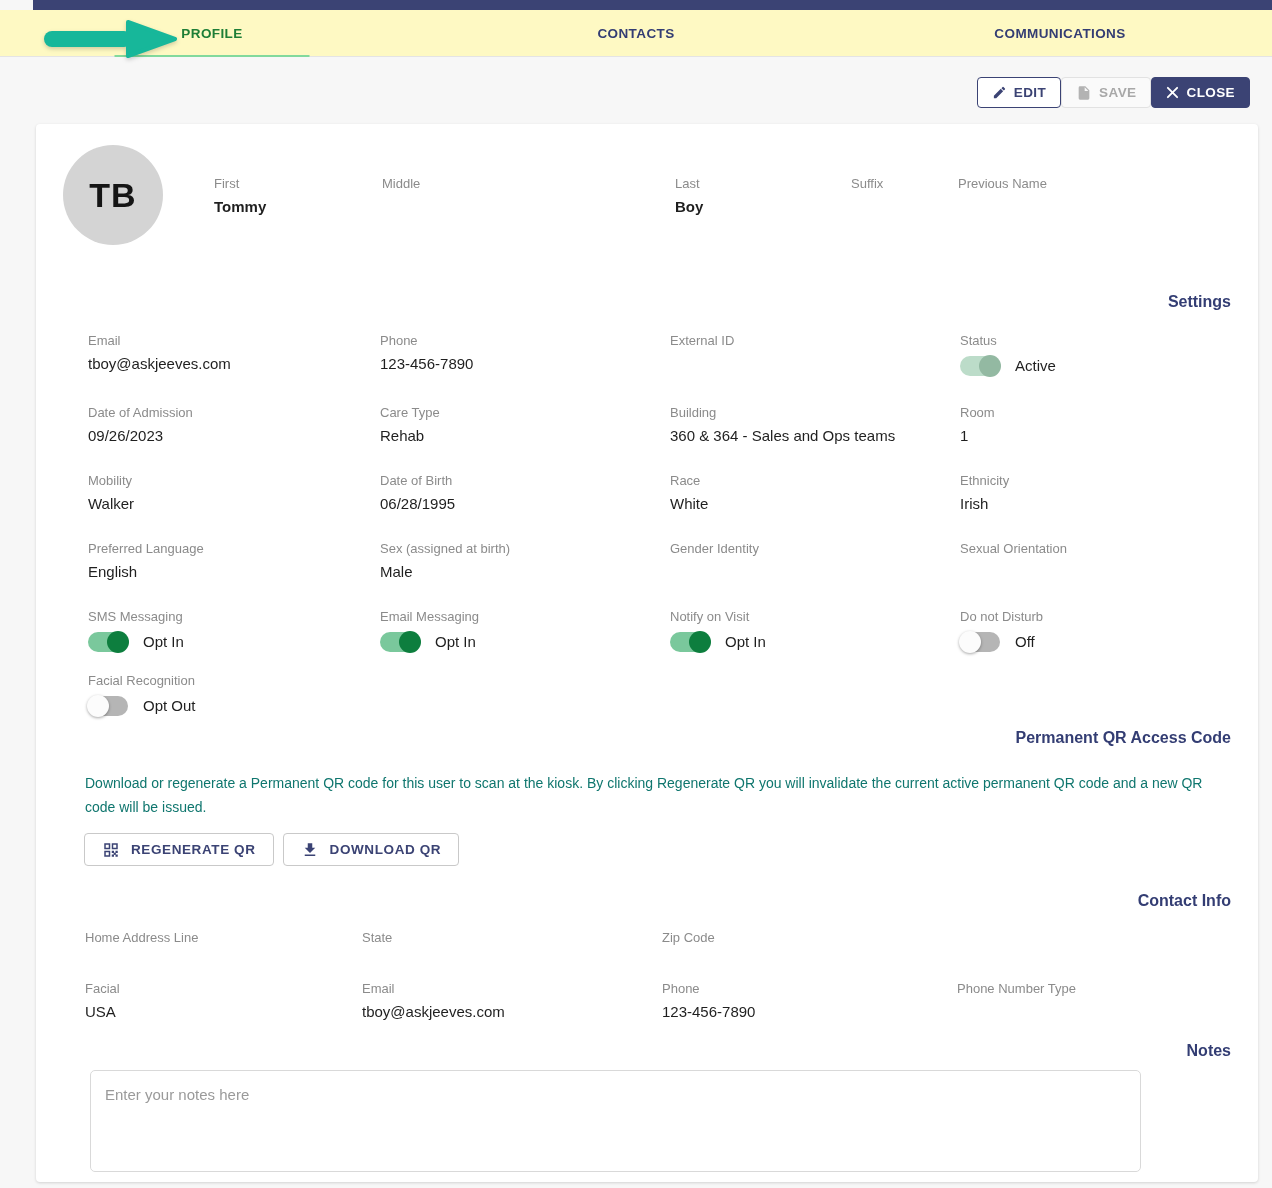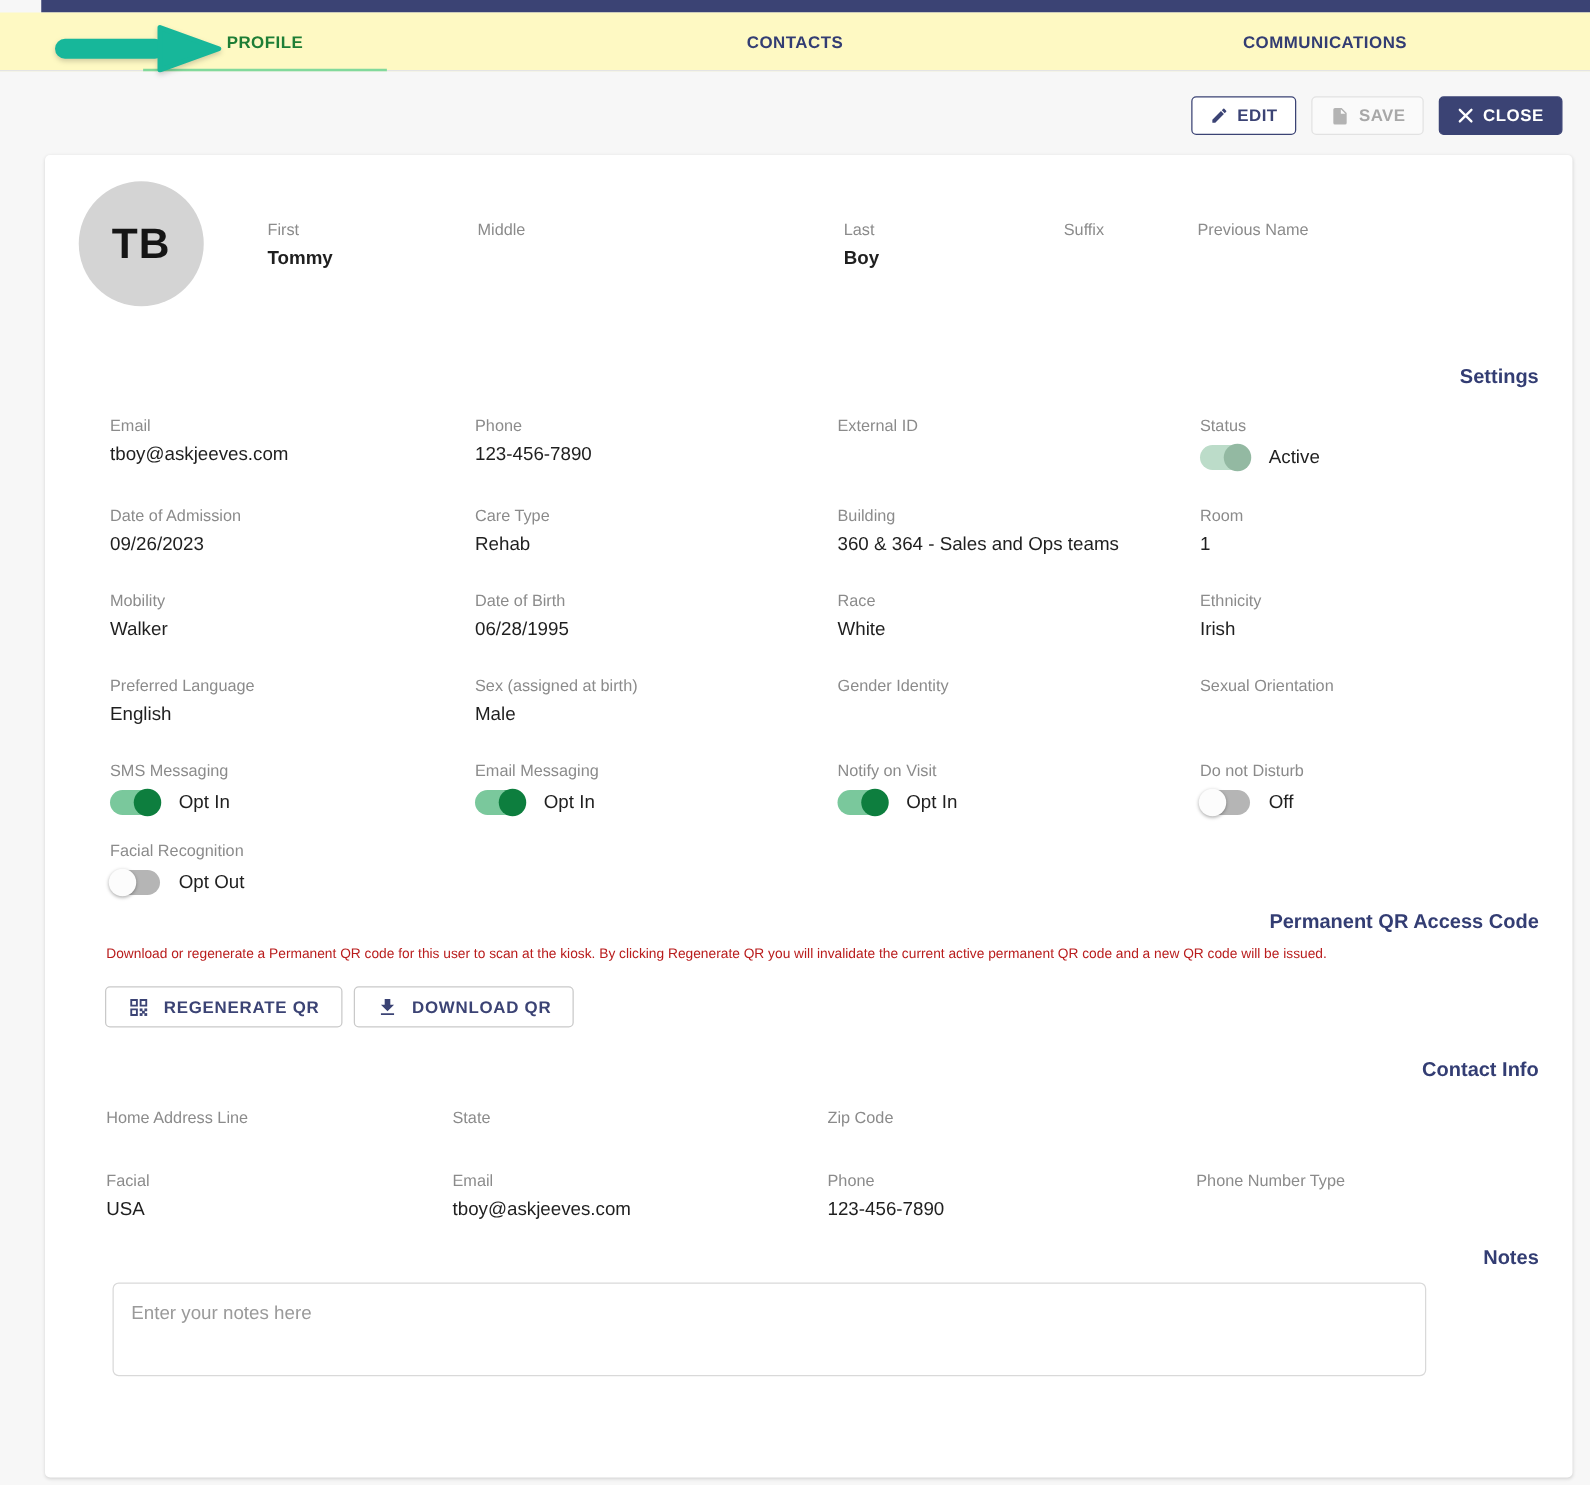--- a/index.html
+++ b/index.html
@@ -14,21 +14,21 @@
   
   .tabbar { height:47px; background:#fef9c3; border-bottom:1px solid #e4e4e4; display:flex; position:relative; }
   .tab { flex:1; display:flex; align-items:center; justify-content:center; position:relative; cursor:pointer; }
   .tab-label { font-size:13.5px; font-weight:bold; letter-spacing:.4px; color:#333d73; }
   .tab.active .tab-label { color:#1e7e36; }
   .tab-underline { display:none; }
   .tab.active .tab-underline { display:block; position:absolute; bottom:-1px; left:50%; transform:translateX(-50%); width:195px; height:2px; background:#82d99c; }
   .annotation-arrow { position:absolute; left:42px; top:9px; z-index:5; filter:drop-shadow(0 2px 2px rgba(0,0,0,.18)); }
 
   
-  .toolbar { display:flex; justify-content:flex-end; gap:12px; padding:20px 22px 16px 0; }
+  .toolbar { display:flex; justify-content:flex-end; padding:20px 22px 16px 0; }
   .btn { height:31px; display:inline-flex; align-items:center; gap:7px; padding:0 14px; border-radius:4px;
          font-size:13.5px; font-weight:bold; letter-spacing:.4px; cursor:pointer; }
   .btn-edit  { background:#fff; border:1px solid #3b4374; color:#3b4374; }
   .btn-save  { background:#fafafa; border:1px solid #e2e2e2; color:#a8a8a8; cursor:default; }
   .btn-close { background:#3b4374; border:1px solid #3b4374; color:#fff; }
 
   
   .card { width:1222px; height:1058px; margin-left:36px; background:#fff; border-radius:4px;
           box-shadow:0 1px 3px rgba(0,0,0,.15); padding:21px 27px 20px 27px; overflow:hidden; }
 
@@ -54,33 +54,33 @@
   .grid-row.toggles { margin-bottom:20px; }
   .grid-row.last { margin-bottom:12px; }
 
   .toggle-line { display:flex; align-items:center; gap:15px; margin-top:3px; height:22px; }
   .switch { position:relative; width:40px; height:20px; border-radius:10px; display:inline-block; cursor:pointer; flex:none; }
   .switch .knob { position:absolute; top:-1px; width:22px; height:22px; border-radius:50%; }
   .switch.on    { background:#7ac89c; }  .switch.on .knob    { right:-1px; background:#0d7e3e; }
   .switch.muted { background:#bcdcc9; }  .switch.muted .knob { right:-1px; background:#93b9a2; }
   .switch.off   { background:#b5b5b5; }  .switch.off .knob   { left:-1px;  background:#fcfcfc; box-shadow:0 1px 3px rgba(0,0,0,.35); }
 
-  .qr-desc { margin:4px 0 0 22px; font-size:11px; color:#b91c1c; line-height:24px; max-width:1160px; }
+  .qr-desc { margin:24px 0 0 22px; font-size:14px; color:#0f766e; line-height:24px; max-width:1160px; }
   .qr-buttons { display:flex; gap:9px; margin:14px 0 0 21px; }
   .btn-outline { height:33px; padding:14px 17px; display:inline-flex; align-items:center; gap:11px;
                  background:#fff; border:1px solid #c9c9c9; border-radius:4px; color:#3b4374;
                  font-size:13.5px; font-weight:bold; letter-spacing:.6px; cursor:pointer; }
 
   .cgrid { padding-left:22px; margin-top:20px; }
   .cgrid .grid-row { grid-template-columns:277px 300px 295px 1fr; }
   .cgrid .grid-row.compact { margin-bottom:29px; }
   .cgrid .grid-row.compact .fvalue { min-height:0; margin:0; }
   .cgrid .grid-row.vals { margin-bottom:0; }
 
-  .notes-box { display:block; margin:10px 0 0 27px; width:1051px; height:75px; border:1px solid #d9d9d9;
+  .notes-box { display:block; margin:10px 0 0 27px; width:1051px; height:102px; border:1px solid #d9d9d9;
                border-radius:5px; padding:15px 14px; font-size:15px; color:#b91c1c; resize:none;
                font-family:"Liberation Sans", sans-serif; background:#fff; outline:none; }
   .notes-box::placeholder { color:#9a9a9a; }
 
   .icon { display:inline-flex; align-items:center; }
 </style>
 </head>
 <body>
 
 <div class="topbar"></div>

